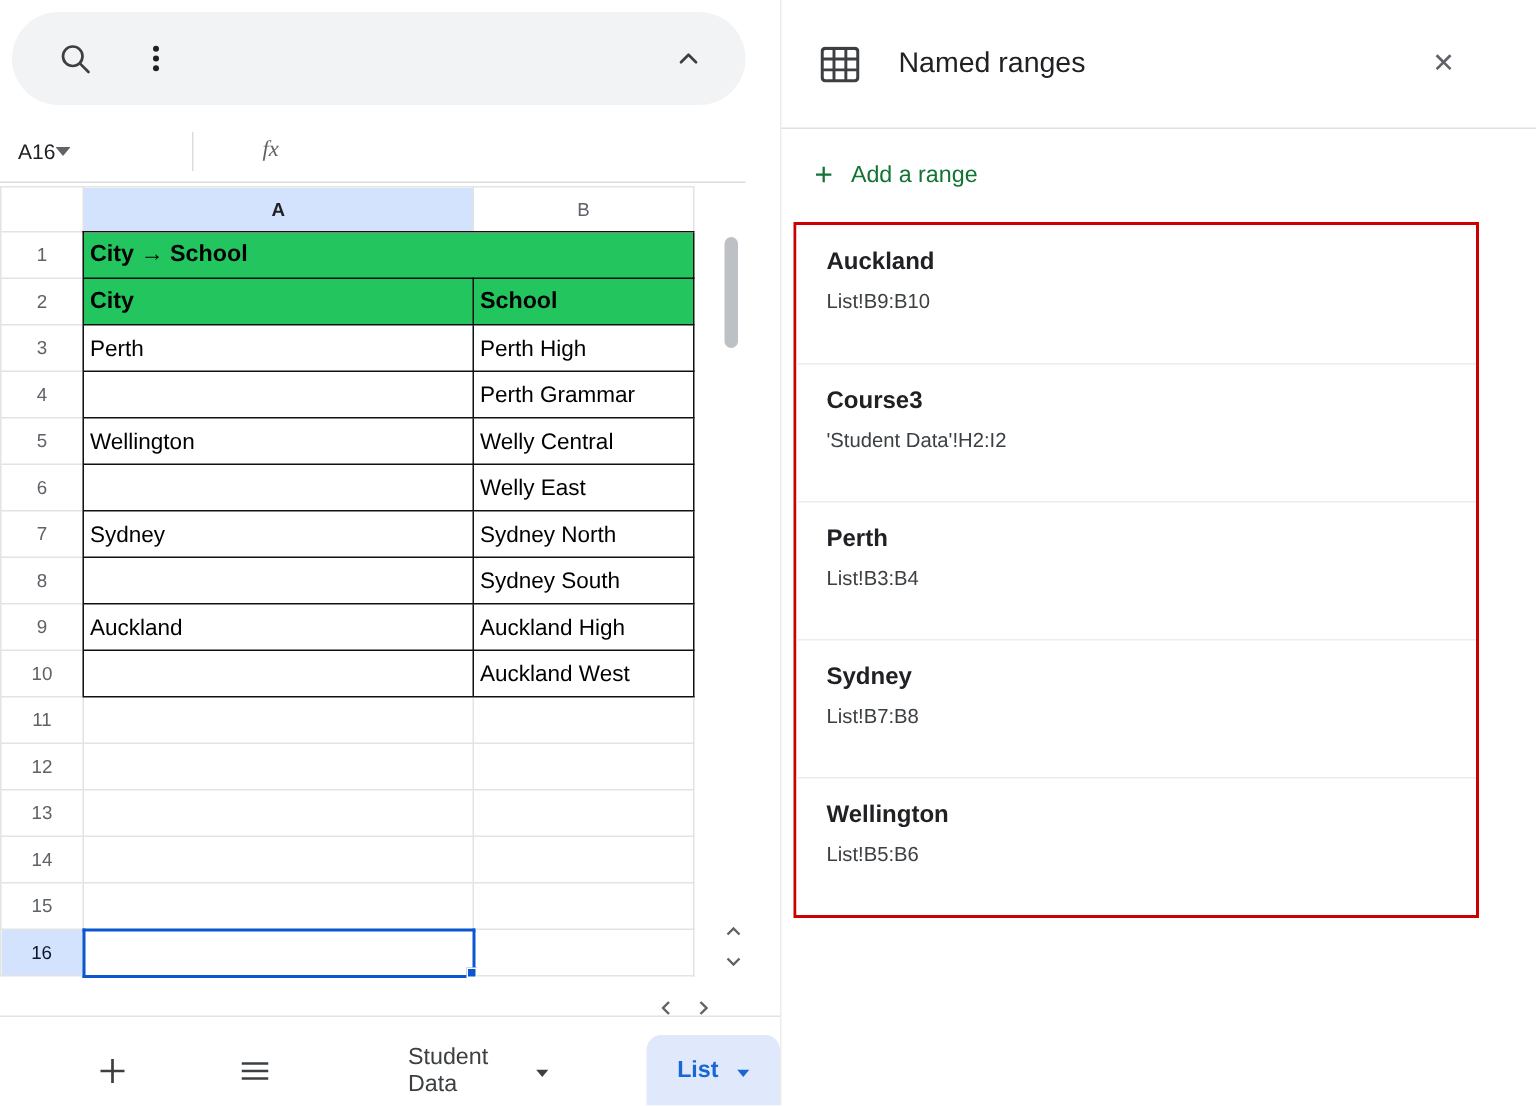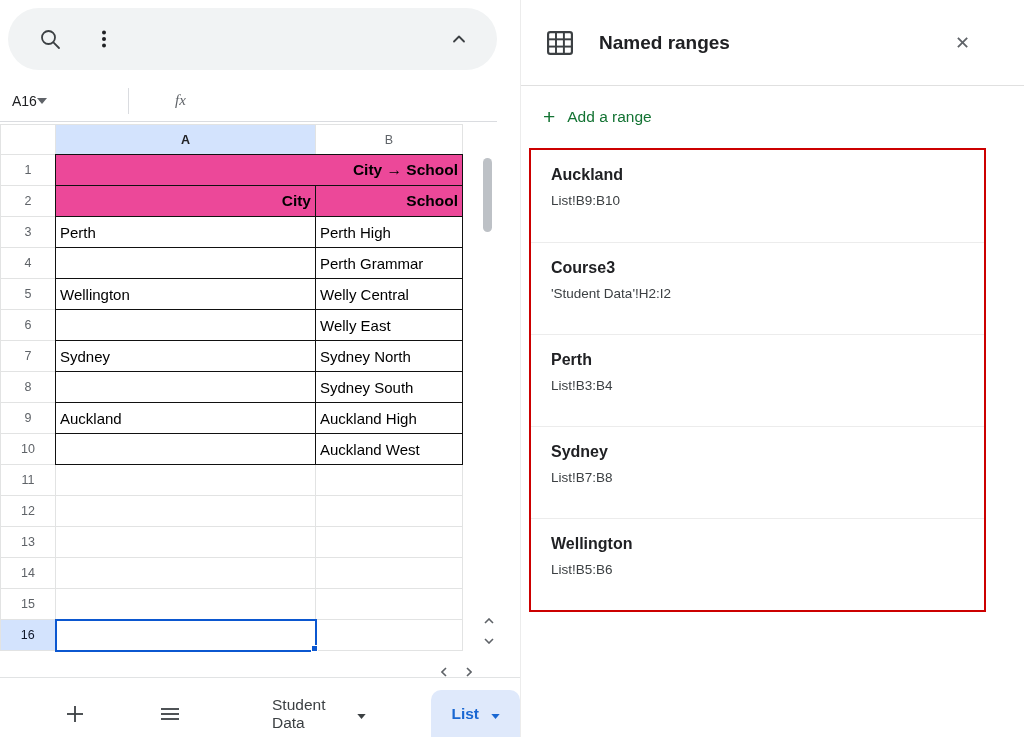--- a/index.html
+++ b/index.html
@@ -31,21 +31,21 @@
   .w-rh { width:55px; } .w-a { width:260px; } .w-b { width:147px; }
   td { border:1px solid #e2e3e3; height:31px; background:#fff; padding:0 4px;
        overflow:hidden; white-space:nowrap; font-size:15px; color:#000; }
   .colhead td { height:30px; text-align:center; font-size:12.5px; color:#5f6368; padding:0; }
   .corner { background:#fff; }
   .ch { background:#fff; cursor:pointer; }
   .ch.sel-col { background:#d3e3fd; color:#202124; font-weight:bold; }
   .rh { background:#fff; text-align:center; font-size:12.5px; color:#5f6368; padding:0; cursor:pointer; }
   .rh.sel-row { background:#d3e3fd; color:#0f172a; font-weight:normal; }
   td.tb { border:1px solid #111; }
-  .title, .hdr { background:#ec4899; font-weight:bold; text-align:right; font-size:15.5px; color:#000; }
+  .title, .hdr { background:#22c55e; font-weight:bold; text-align:left; font-size:15.5px; color:#000; }
   .dc { cursor:cell; }
   td.selcell { border:2px solid #0b57d0; }
   .tbl-edge { position:absolute; left:55px; top:30px; width:408px; height:311px;
               border-left:1px solid #111; border-top:1px solid #111; pointer-events:none; }
   .fill-handle { position:absolute; left:311px; top:521px; width:7px; height:7px;
                  background:#0b57d0; border:1px solid #fff; cursor:crosshair; }
 
   
   .vscroll { position:absolute; left:480px; top:124px; width:16px; height:527px; }
   .vthumb  { position:absolute; left:3px; top:34px; width:9px; height:74px;
@@ -68,21 +68,21 @@
          font-size:15.5px; color:#3c4043; font-weight:500; padding:0 6px; cursor:pointer; }
   .tab.active { margin-left:18px; background:#dfe9fb; color:#1967d2; font-weight:bold;
                 border-radius:10px 10px 0 0; padding:0 20px; }
 
   
   .panel { position:absolute; left:520px; top:0; width:504px; height:737px;
            background:#fff; border-left:1px solid #ececec; }
   .panel-header { height:86px; display:flex; align-items:center; padding:0 26px;
                   border-bottom:1px solid #e0e0e0; }
   .pgrid { display:inline-flex; }
-  .ptitle { margin-left:26px; font-size:19px; color:#202124;font-weight:bold; }
+  .ptitle { margin-left:26px; font-size:19px; color:#202124; }
   .pclose { margin-left:auto; margin-right:28px; font-size:18px; color:#5f6368; cursor:pointer; }
   .add-range { margin:20px 0 0 22px; display:flex; align-items:center; gap:12px;
                color:#137333; font-size:15.5px; font-weight:500; cursor:pointer; width:max-content; }
   .add-plus { font-size:21px; font-weight:500; line-height:1; }
   .red-box { margin:21px 38px 0 8px; border:2px solid #cc0000; }
   .range-item { height:92px; padding:16px 0 0 20px; cursor:pointer; background:#fff; }
   .range-item + .range-item { border-top:1px solid #ececec; }
   .rname { font-size:16px; font-weight:600; color:#202124; margin-bottom:9px; }
   .rref  { font-size:13.5px; color:#3c4043; }
 </style>

